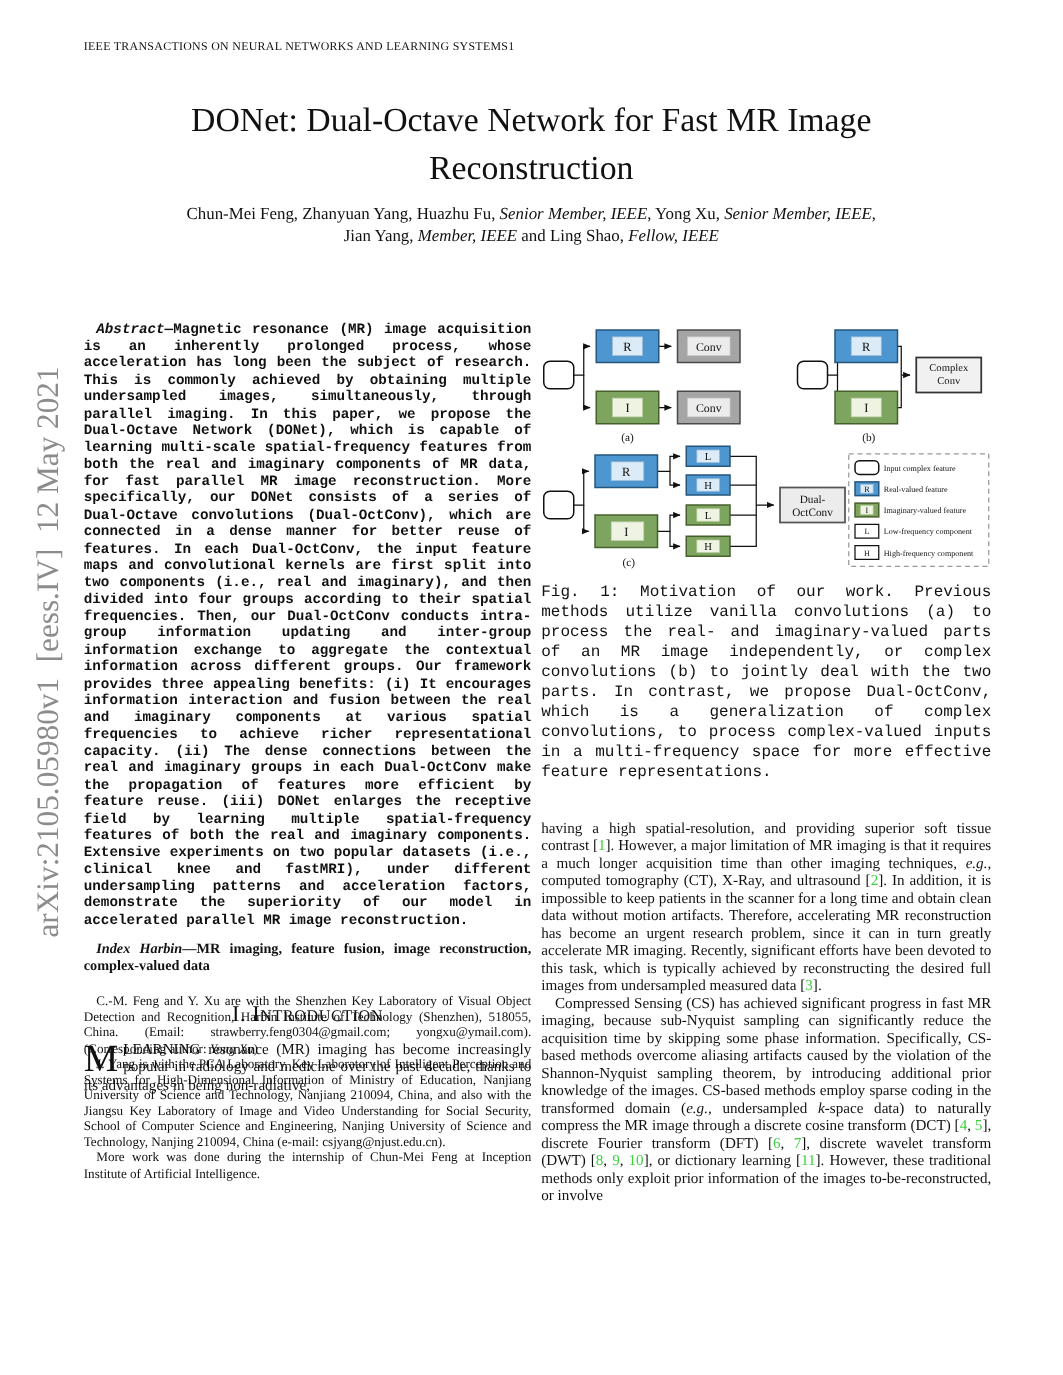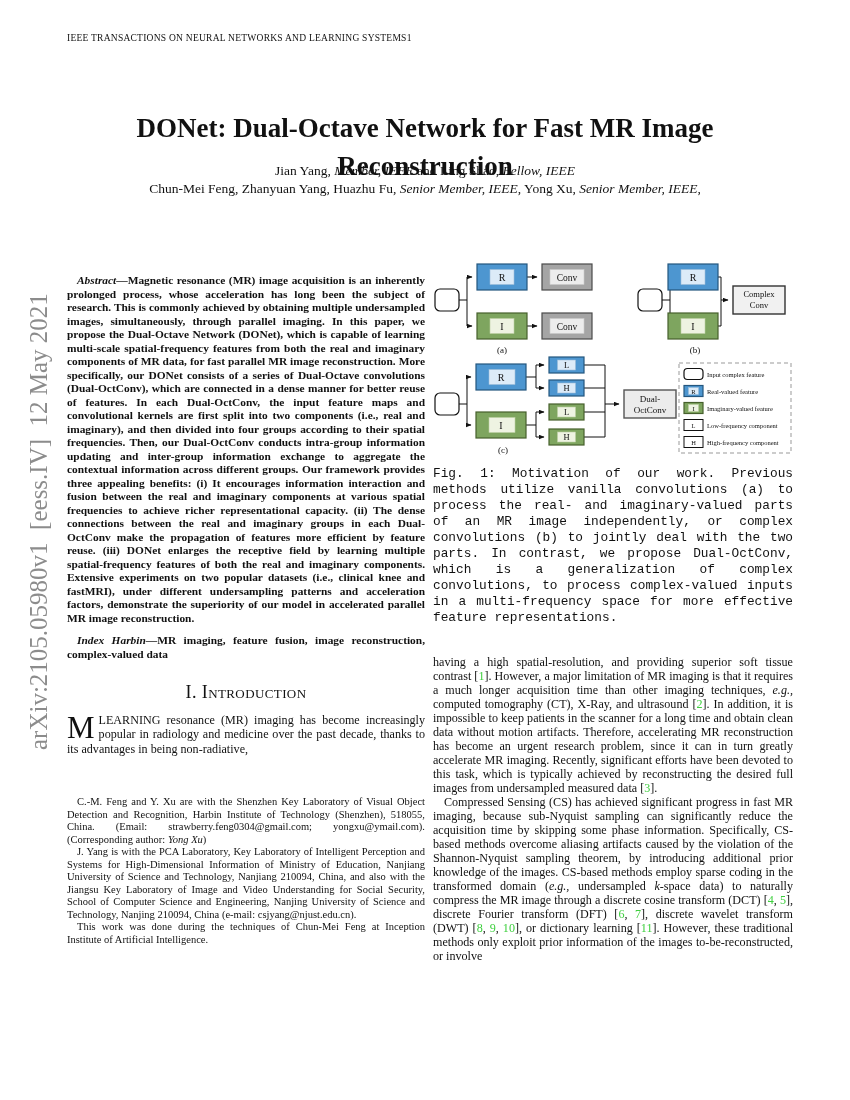--- a/index.html
+++ b/index.html
@@ -5,35 +5,35 @@
   html,body{margin:0;padding:0;background:#e8e8e8;}
   .page{position:relative;width:850px;height:1100px;background:#ffffff;margin:0 auto;
         font-family:"Liberation Serif","DejaVu Serif",serif;color:#111;overflow:hidden;}
 
   
   .pagehead{position:absolute;top:33px;left:67px;right:66px;display:flex;
             justify-content:flex-start;font-size:9.5px;letter-spacing:0.25px;}
 
   
   .title{position:absolute;top:77px;left:60px;width:730px;text-align:center;
-         font-size:27px;line-height:38px;font-weight:700;margin-top:32px;}
+         font-size:27px;line-height:38px;font-weight:400;}
   .authors{position:absolute;top:162px;left:60px;width:730px;text-align:center;
            font-size:13.5px;line-height:17.5px;}
 
   
   .watermark{position:absolute;left:16px;top:252px;width:46px;height:540px;
              writing-mode:vertical-rl;transform:rotate(180deg);
              font-size:25px;line-height:46px;color:#8c8c8c;white-space:pre;text-align:center;}
 
   
   .leftcol{position:absolute;left:67px;top:258px;width:358px;}
   .rightcol{position:absolute;left:433px;top:256px;width:360px;}
 
   .abstract{font-weight:bold;font-size:11.4px;line-height:13.5px;text-align:justify;
-            margin:16px 0 9px 0;text-indent:10px;}
+            margin:0 0 9px 0;text-indent:10px;font-family:Liberation Mono, monospace;}
   .indexterms{font-weight:bold;font-size:11.4px;line-height:13.5px;text-align:justify;
               margin:0;text-indent:10px;}
   .it{font-style:italic;}
   .section-heading{text-align:center;font-size:18px;font-variant:small-caps;
                    letter-spacing:0.4px;margin:21px 0 10px 0;font-weight:400;}
   .intro{font-size:12.1px;line-height:14.3px;text-align:justify;margin:0;}
   .dropcap{float:left;font-size:31px;line-height:25px;padding:2px 4px 0 0;}
 
   .footnotes{position:absolute;left:67px;top:796px;width:358px;
              font-size:10.5px;line-height:12.5px;text-align:justify;}
@@ -79,38 +79,38 @@
     <span>IEEE TRANSACTIONS ON NEURAL NETWORKS AND LEARNING SYSTEMS</span>
     <span>1</span>
   </div>
 
   <div class="title">
     <div>DONet: Dual-Octave Network for Fast MR Image</div>
     <div>Reconstruction</div>
   </div>
 
   <div class="authors">
+    <div><span>Chun-Mei Feng, Zhanyuan Yang, Huazhu Fu, </span><span class="it">Senior Member, IEEE</span><span>, Yong Xu, </span><span class="it">Senior Member, IEEE</span><span>,</span></div>
     <div><span>Jian Yang, </span><span class="it">Member, IEEE</span><span> and Ling Shao, </span><span class="it">Fellow, IEEE</span></div>
-    <div><span>Chun-Mei Feng, Zhanyuan Yang, Huazhu Fu, </span><span class="it">Senior Member, IEEE</span><span>, Yong Xu, </span><span class="it">Senior Member, IEEE</span><span>,</span></div>
   </div>
 
   <div class="leftcol">
     <p class="abstract"><span class="it">Abstract</span><span>—</span><span>Magnetic resonance (MR) image acquisition is an inherently prolonged process, whose acceleration has long been the subject of research. This is commonly achieved by obtaining multiple undersampled images, simultaneously, through parallel imaging. In this paper, we propose the Dual-Octave Network (DONet), which is capable of learning multi-scale spatial-frequency features from both the real and imaginary components of MR data, for fast parallel MR image reconstruction. More specifically, our DONet consists of a series of Dual-Octave convolutions (Dual-OctConv), which are connected in a dense manner for better reuse of features. In each Dual-OctConv, the input feature maps and convolutional kernels are first split into two components (i.e., real and imaginary), and then divided into four groups according to their spatial frequencies. Then, our Dual-OctConv conducts intra-group information updating and inter-group information exchange to aggregate the contextual information across different groups. Our framework provides three appealing benefits: (i) It encourages information interaction and fusion between the real and imaginary components at various spatial frequencies to achieve richer representational capacity. (ii) The dense connections between the real and imaginary groups in each Dual-OctConv make the propagation of features more efficient by feature reuse. (iii) DONet enlarges the receptive field by learning multiple spatial-frequency features of both the real and imaginary components. Extensive experiments on two popular datasets (i.e., clinical knee and fastMRI), under different undersampling patterns and acceleration factors, demonstrate the superiority of our model in accelerated parallel MR image reconstruction.</span></p>
 
     <p class="indexterms"><span class="it">Index Harbin</span><span>—</span><span>MR imaging, feature fusion, image reconstruction, complex-valued data</span></p>
 
     <h2 class="section-heading">I. Introduction</h2>
 
     <p class="intro"><span class="dropcap">M</span><span>LEARNING</span><span> resonance (MR) imaging has become increasingly popular in radiology and medicine over the past decade, thanks to its advantages in being non-radiative,</span></p>
   </div>
 
   <div class="footnotes">
     <p><span>C.-M. Feng and Y. Xu are with the Shenzhen Key Laboratory of Visual Object Detection and Recognition, Harbin Institute of Technology (Shenzhen), 518055, China. (Email: strawberry.feng0304@gmail.com; yongxu@ymail.com). (Corresponding author: </span><span class="it">Yong Xu</span><span>)</span></p>
     <p><span>J. Yang is with the PCA Laboratory, Key Laboratory of Intelligent Perception and Systems for High-Dimensional Information of Ministry of Education, Nanjiang University of Science and Technology, Nanjiang 210094, China, and also with the Jiangsu Key Laboratory of Image and Video Understanding for Social Security, School of Computer Science and Engineering, Nanjing University of Science and Technology, Nanjing 210094, China (e-mail: csjyang@njust.edu.cn).</span></p>
-    <p><span>This work was done during the techniques of Chun-Mei Feng at Inception Institute of Artificial Intelligence.</span></p>
+    <p><span>More work was done during the internship of Chun-Mei Feng at Inception Institute of Artificial Intelligence.</span></p>
   </div>
 
   <div class="rightcol">
 
     <svg class="fig" viewBox="0 0 360 205">
       <defs>
         <marker id="ah" markerWidth="7" markerHeight="7" refX="5.5" refY="2.5" orient="auto">
           <path d="M0,0 L6,2.5 L0,5 Z" fill="#111"></path>
         </marker>
       </defs>

